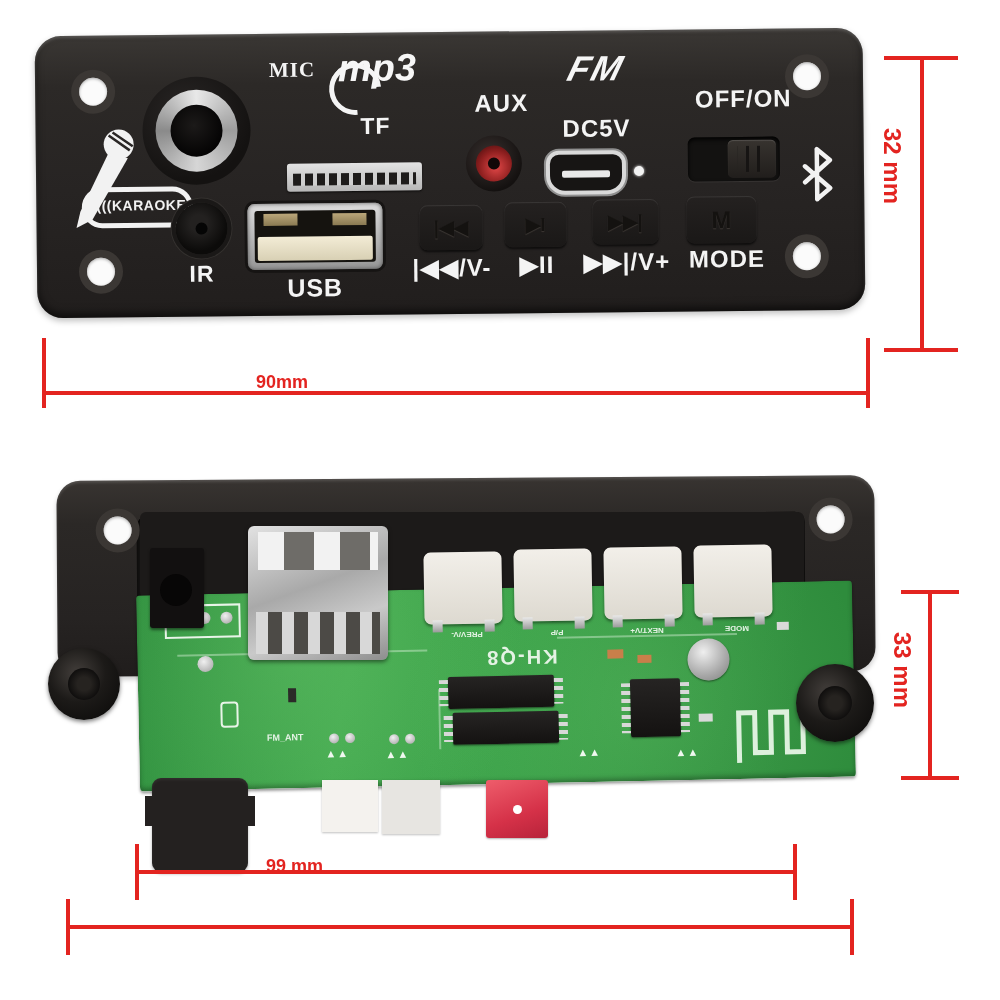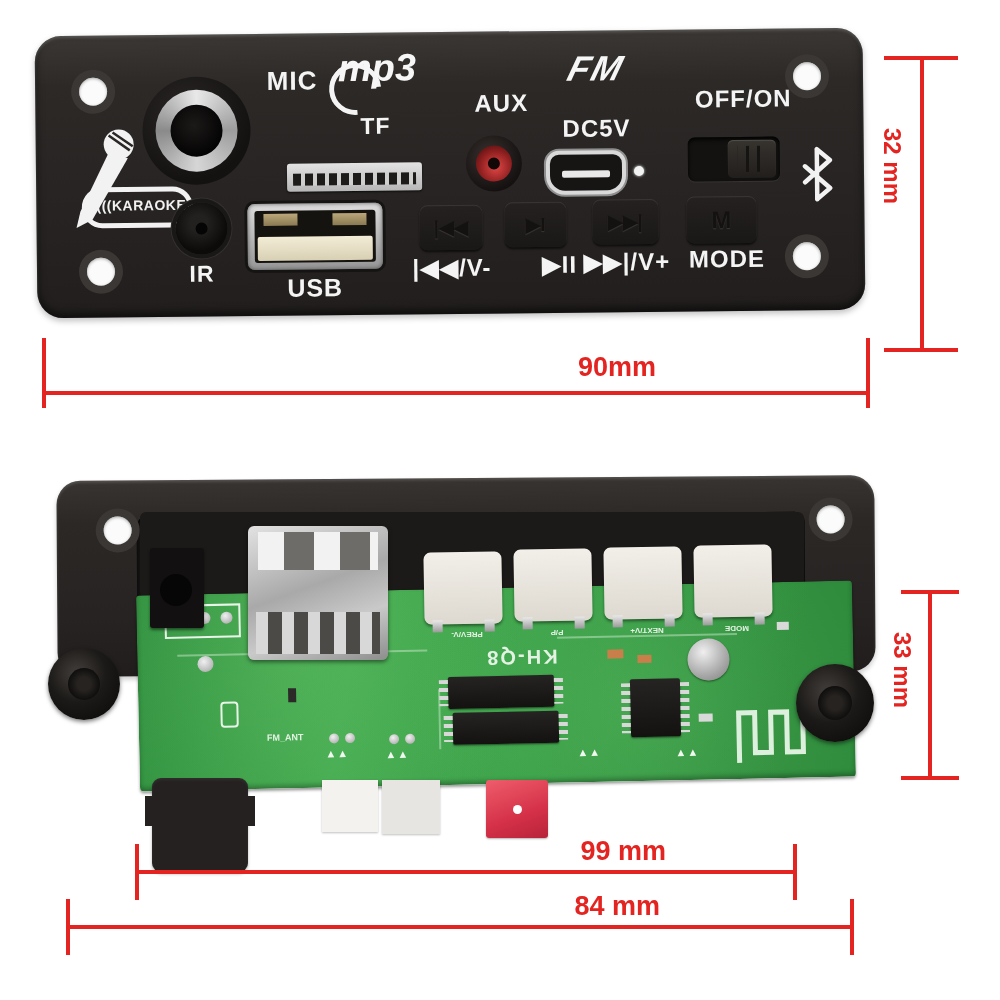--- a/index.html
+++ b/index.html
@@ -59,21 +59,21 @@
   .switch-knob::after{content:"";position:absolute;left:10px;right:10px;top:6px;bottom:6px;
     background:repeating-linear-gradient(90deg,transparent 0 8px,#161413 8px 11px);}
 
   .pbtn{background:linear-gradient(180deg,#242120,#1a1817);border-radius:8px;
     box-shadow:0 2px 2px rgba(0,0,0,.6), inset 0 1px 1px rgba(255,255,255,.1);
     display:flex;align-items:center;justify-content:center;}
   .pbtn span{font-size:19px;font-weight:bold;}
 
   
   .dim-line{background:var(--red,#e32420);}
-  .dim-text{color:var(--red,#e32420);font-weight:bold;font-size:27px;text-align:right;}
+  .dim-text{color:var(--red,#e32420);font-weight:bold;font-size:18px;text-align:left;margin-top:20px;}
   .dim-text-v{color:var(--red,#e32420);font-weight:bold;font-size:24px;writing-mode:vertical-rl;}
 
   
   .rear-frame{left:57px;top:478px;width:818px;height:196px;border-radius:24px;
     background:linear-gradient(180deg,#383431 0%,#2b2826 22%,#262322 70%,#201d1c 100%);
     transform:rotate(-0.4deg);
     box-shadow:inset 0 2px 3px rgba(255,255,255,.15), 0 3px 5px rgba(0,0,0,.2);}
   .frame-recess{position:absolute;left:80px;top:36px;width:668px;height:98px;border-radius:10px;
     background:#1b1918;box-shadow:inset 0 3px 8px #000;}
   .dark-strip{left:140px;top:512px;width:664px;height:86px;background:#1c1a19;border-radius:6px;}
@@ -143,21 +143,21 @@
       <rect x="22" y="62" width="106" height="36" rx="18" fill="none" stroke="#f2f2f2" stroke-width="5"></rect>
       <path d="M47 25 L66 31 L30 92 L14 100 L18 84 Z" fill="#f2f2f2"></path>
       <circle cx="57" cy="17" r="15" fill="#f2f2f2"></circle>
       <path d="M47 8 L68 23 M51 5 L71 19" stroke="#2a2726" stroke-width="2.5"></path>
     </svg>
     <div class="abs" style="left:54px;top:162px;width:102px;text-align:center;font-size:14px;font-weight:bold;color:#f2f2f2;letter-spacing:.5px;">(((KARAOKE</div>
 
     <div class="abs jack-outer" style="left:107px;top:42px;width:108px;height:108px;"></div>
     <div class="abs jack-ring" style="left:120px;top:55px;width:82px;height:82px;"></div>
     <div class="abs jack-hole" style="left:135px;top:70px;width:52px;height:52px;"></div>
-    <div class="abs wlabel" style="left:212px;top:32px;width:90px;font-size:26px;">MIC</div>
+    <div class="abs wlabel" style="left:212px;top:24px;width:90px;font-size:21px;font-family:Liberation Serif, serif;">MIC</div>
 
     <div class="abs mp3-circle" style="left:294px;top:30px;"></div>
     <div class="abs mp3-text" style="left:303px;top:14px;">mp3</div>
     <div class="abs wlabel" style="left:300px;top:80px;width:80px;font-size:23px;">TF</div>
     <div class="abs tf-slot" style="left:251px;top:130px;width:135px;height:28px;">
       <div class="tf-teeth"></div>
     </div>
 
     <div class="abs ir-eye" style="left:139px;top:168px;width:52px;height:52px;">
       <div class="ir-dot"></div>
@@ -202,21 +202,21 @@
       <span class="emboss">▶I</span>
       </div>
     <div class="abs pbtn" style="left:556px;top:169px;width:66px;height:45px;">
       <span class="emboss">▶▶|</span>
       </div>
     <div class="abs pbtn" style="left:650px;top:167px;width:70px;height:47px;">
       <span class="emboss" style="font-size:24px;">M</span>
       </div>
 
     <div class="abs wlabel" style="left:352px;top:222px;width:126px;font-size:24px;">|◀◀/V-</div>
-    <div class="abs wlabel" style="left:460px;top:220px;width:80px;font-size:24px;text-align:right;">▶II</div>
+    <div class="abs wlabel" style="left:460px;top:220px;width:80px;font-size:24px;">▶II</div>
     <div class="abs wlabel" style="left:524px;top:218px;width:132px;font-size:24px;">▶▶|/V+</div>
     <div class="abs wlabel" style="left:630px;top:216px;width:120px;font-size:24px;">MODE</div>
   </div>
 
   <div class="abs dim-line" style="left:44px;top:391px;width:824px;height:4px;"></div>
   <div class="abs dim-line" style="left:42px;top:338px;width:4px;height:70px;"></div>
   <div class="abs dim-line" style="left:866px;top:338px;width:4px;height:70px;"></div>
   <div class="abs dim-text" style="left:256px;top:352px;width:400px;">90mm</div>
 
   <div class="abs dim-line" style="left:920px;top:58px;width:4px;height:292px;"></div>
@@ -323,15 +323,14 @@
   <div class="abs dim-text-v" style="left:888px;top:632px;height:130px;">33 mm</div>
 
   <div class="abs dim-line" style="left:137px;top:870px;width:658px;height:4px;"></div>
   <div class="abs dim-line" style="left:135px;top:844px;width:4px;height:56px;"></div>
   <div class="abs dim-line" style="left:793px;top:844px;width:4px;height:56px;"></div>
   <div class="abs dim-text" style="left:266px;top:836px;width:400px;">99 mm</div>
 
   <div class="abs dim-line" style="left:68px;top:925px;width:784px;height:4px;"></div>
   <div class="abs dim-line" style="left:66px;top:899px;width:4px;height:56px;"></div>
   <div class="abs dim-line" style="left:850px;top:899px;width:4px;height:56px;"></div>
-  <div class="abs dim-text" style="left:260px;top:891px;width:400px;">84 mm</div>
 
 </div>
 
 </body></html>

